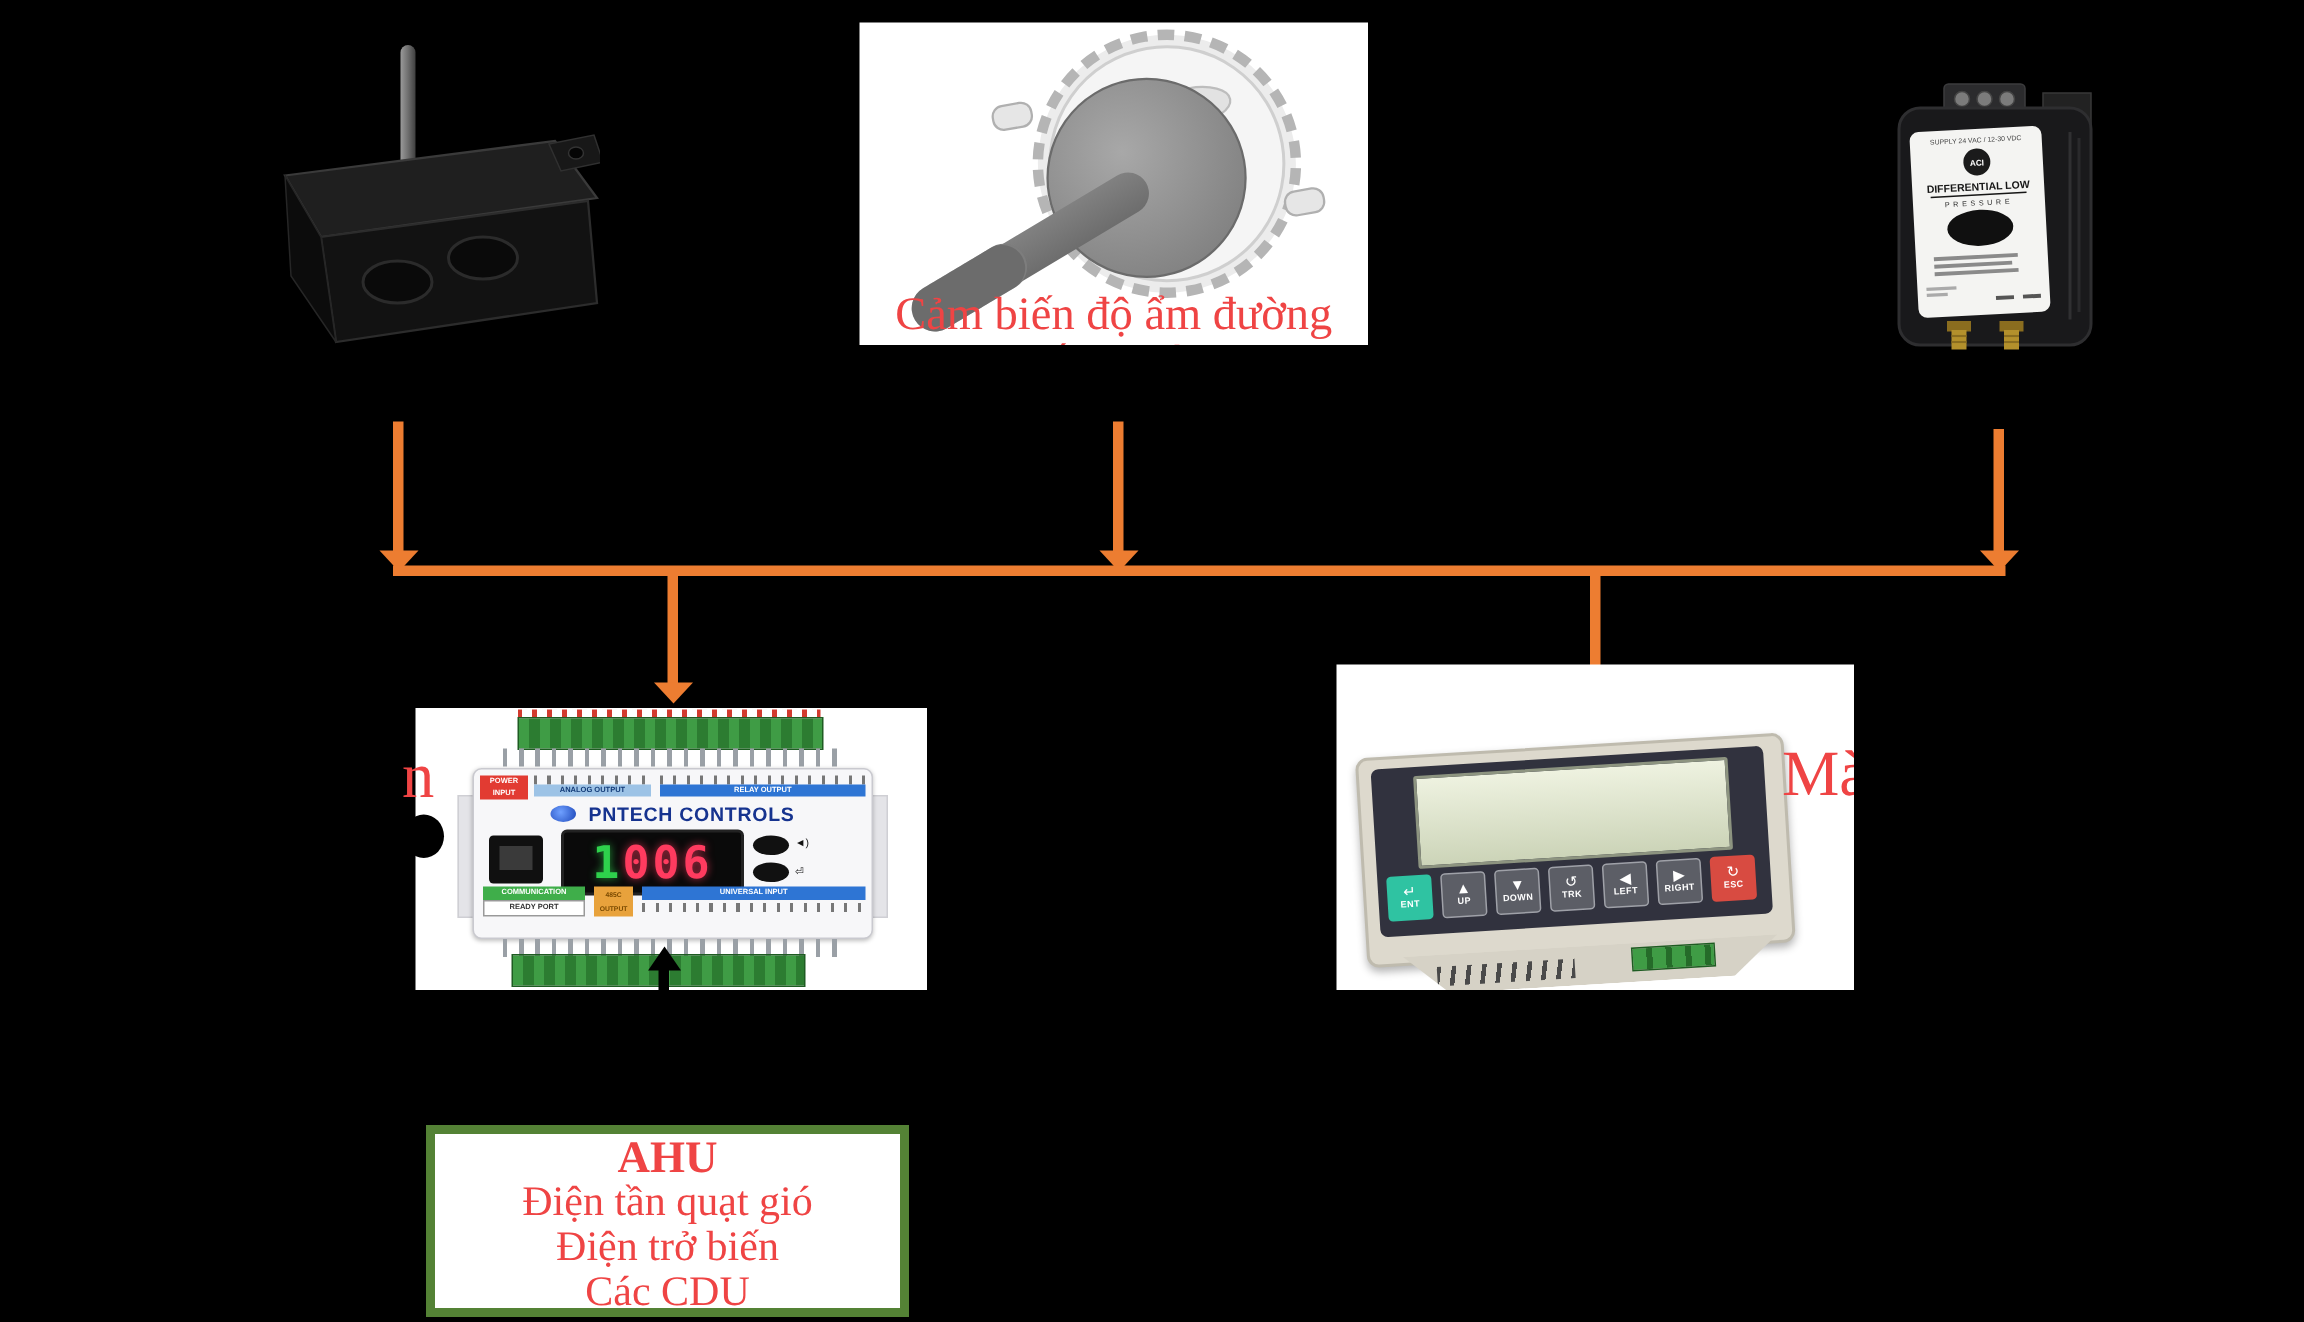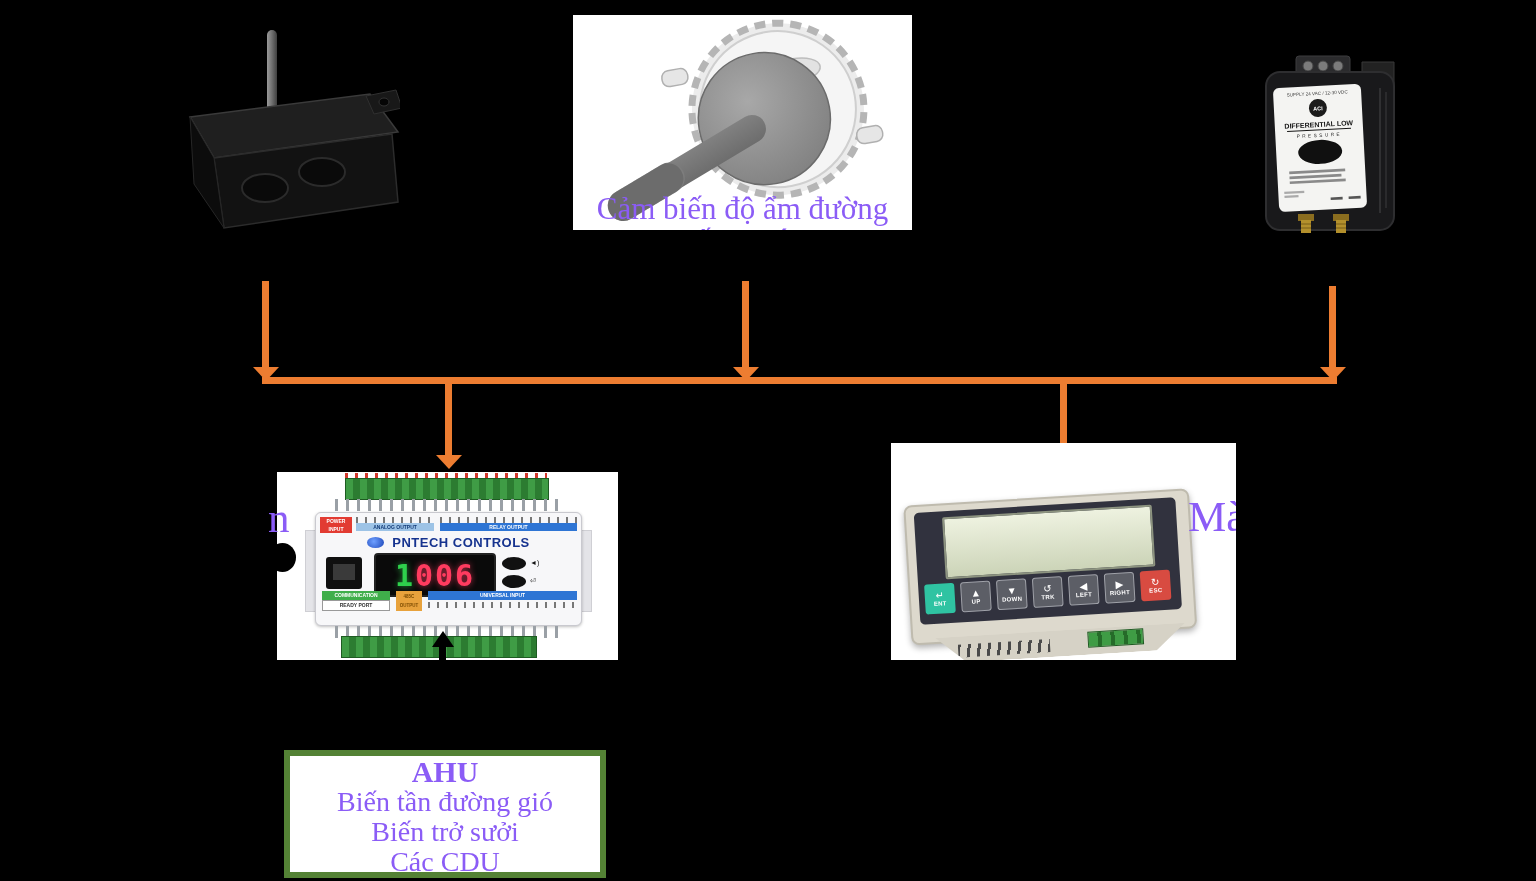--- a/index.html
+++ b/index.html
@@ -10,21 +10,21 @@
 
   
   .oshaft{position:absolute;background:#ED7D31;}
   .ohead{position:absolute;width:0;height:0;border-left:13px solid transparent;
          border-right:13px solid transparent;border-top:14px solid #ED7D31;}
   .bhead{position:absolute;width:0;height:0;border-left:11px solid transparent;
          border-right:11px solid transparent;border-bottom:16px solid #000;}
   .bshaft{position:absolute;background:#000;}
 
   
-  .serif{font-family:"Liberation Serif",serif;color:#8b5cf6;}
+  .serif{font-family:"Liberation Serif",serif;color:#ef4444;}
   .hum-cap{position:absolute;width:339px;text-align:center;font-size:31px;line-height:34px;}
   .partial{position:absolute;font-size:43px;line-height:44px;}
   .blob{position:absolute;width:27px;height:29px;border-radius:50%;background:#000;}
 
   
   .ahu{position:absolute;left:284px;top:750px;width:322px;height:128px;background:#fff;
        border:6px solid #548235;box-sizing:border-box;display:flex;flex-direction:column;
        align-items:center;justify-content:flex-start;}
   .ahu .t{font-size:30px;font-weight:bold;line-height:31px;}
   .ahu .l{font-size:28px;line-height:30px;}
@@ -291,18 +291,18 @@
         <div class="vents"></div>
         <div class="term"></div>
       </div>
     </div>
 
     <div class="partial serif" style="left:297px;top:52px;">Mà</div>
   </div>
 
   <div class="ahu serif">
     <div class="t">AHU</div>
-    <div class="l">Biến tần đường gió</div>
-    <div class="l">Biến trở sưởi</div>
+    <div class="l">Điện tần quạt gió</div>
+    <div class="l">Điện trở biến</div>
     <div class="l">Các CDU</div>
   </div>
 
 </div>
 
 </body></html>

